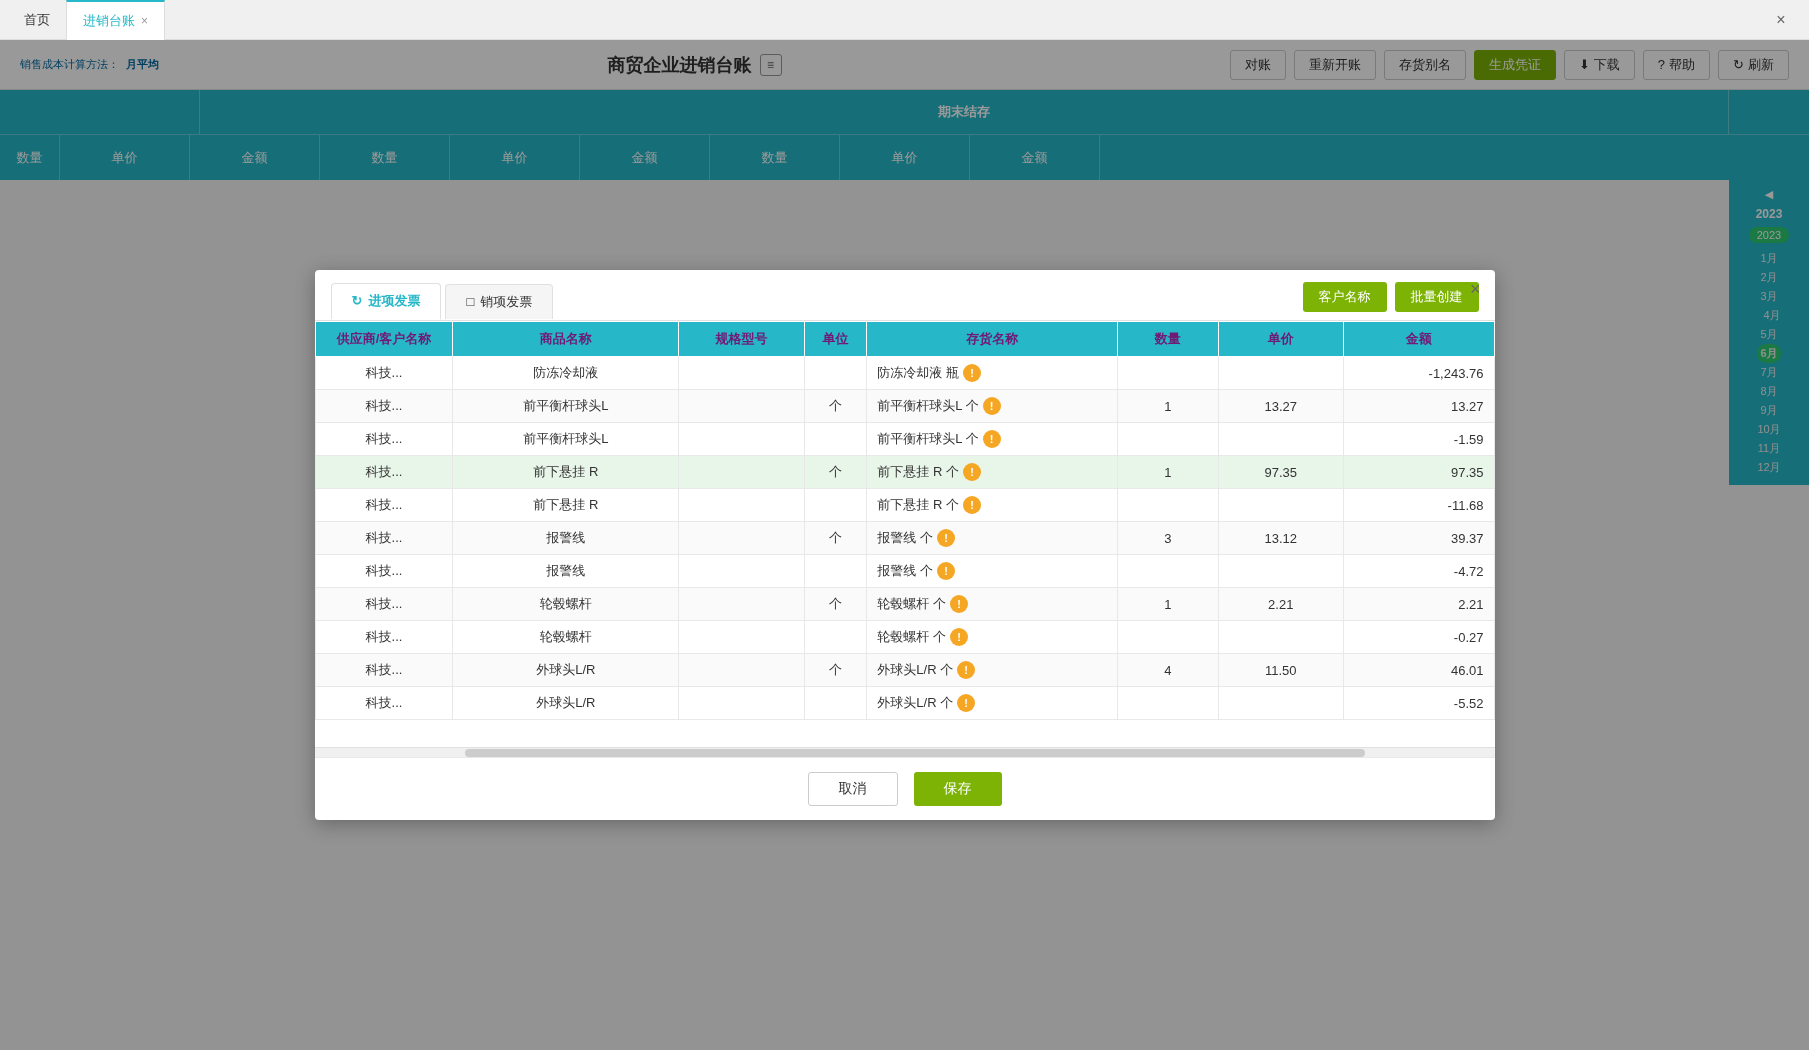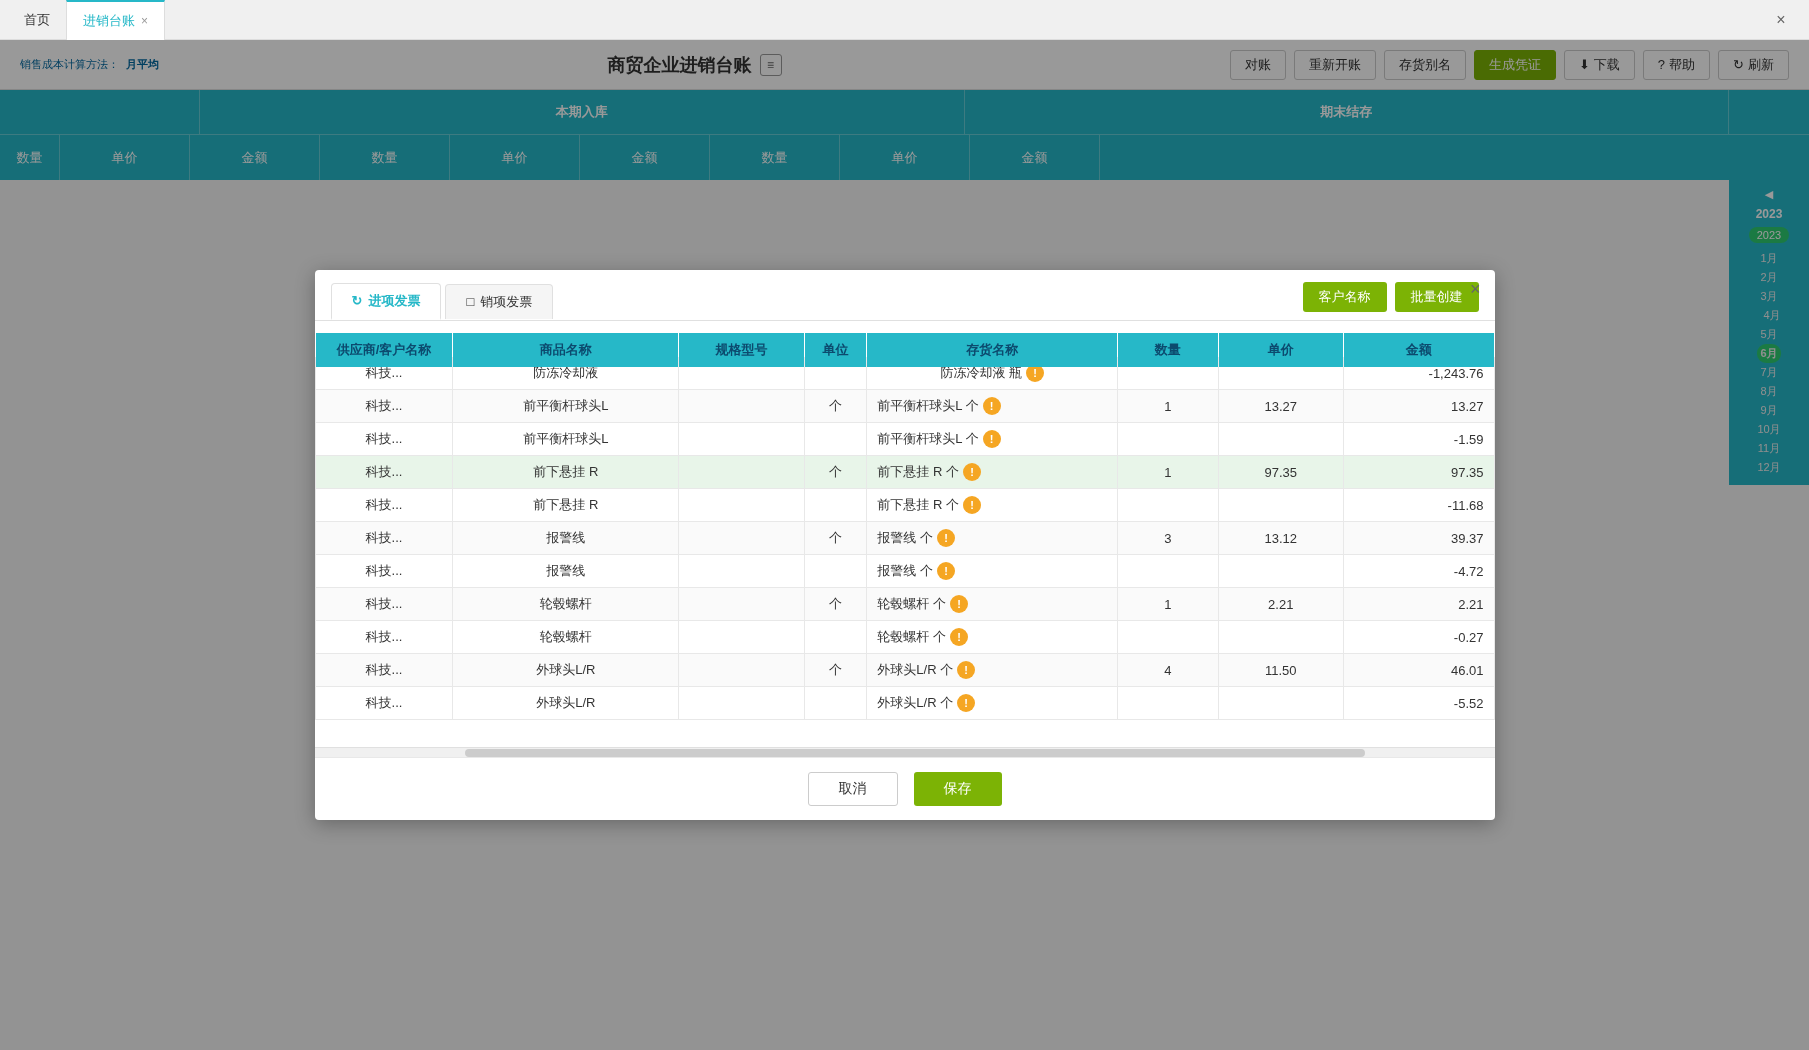--- a/index.html
+++ b/index.html
@@ -96,22 +96,22 @@
     .modal-header-actions { margin-left: auto; display: flex; gap: 8px; padding-bottom: 8px; }
     .btn-batch { background: #7cb305; color: #fff; border: none; padding: 6px 16px; border-radius: 3px; cursor: pointer; font-size: 13px; }
     .modal-close {
       position: absolute; top: 10px; right: 14px; font-size: 18px; cursor: pointer; color: #666; line-height: 1;
     }
 
     
     .modal-table { flex: 1; overflow-y: auto; overflow-x: hidden; }
     .modal-table table { width: 100%; border-collapse: collapse; }
     .modal-table th {
-      background: #26b8c8; color: #0c4a6e; padding: 8px 10px; text-align: center;
-      font-size: 13px; border: 1px solid rgba(255,255,255,0.3); position: sticky; top: 11px; z-index: 1;
+      background: #26b8c8; color: #701a75; padding: 8px 10px; text-align: center;
+      font-size: 13px; border: 1px solid rgba(255,255,255,0.3); position: sticky; top: 0; z-index: 1;
     }
     .modal-table td {
       padding: 7px 10px; border: 1px solid #e8e8e8; font-size: 13px; color: #333; text-align: center;
     }
     .modal-table tr:nth-child(even) { background: #fafafa; }
     .modal-table tr.highlighted { background: #e8f5e9; }
     .warning-icon {
       display: inline-flex; align-items: center; justify-content: center;
       width: 18px; height: 18px; background: #f5a623; border-radius: 50%;
       color: #fff; font-size: 11px; font-weight: bold; margin-left: 4px;
@@ -167,21 +167,20 @@
     </button>
     <button class="btn btn-icon">
       <span>↻</span>
       <span>刷新</span>
     </button>
   </div>
 
   <div class="table-header-area">
     <div class="table-header-row1">
       <div class="th-section" style="width:200px;"></div>
-      <div class="th-section" style="flex:1;">本期入库</div>
       <div class="th-section" style="flex:1;">期末结存</div>
       <div style="width:80px;"></div>
     </div>
     <div class="table-header-row2">
       <div class="th-cell" style="width:60px;">数量</div>
       <div class="th-cell" style="width:130px;">单价</div>
       <div class="th-cell" style="width:130px;">金额</div>
       <div class="th-cell" style="width:130px;">数量</div>
       <div class="th-cell" style="width:130px;">单价</div>
       <div class="th-cell" style="width:130px;">金额</div>
@@ -244,21 +243,21 @@
               <th style="width:100px;">单价</th>
               <th style="width:120px;">金额</th>
             </tr>
           </thead>
           <tbody id="modal-tbody">
           <tr>
       <td>科技...</td>
       <td>防冻冷却液</td>
       <td></td>
       <td></td>
-      <td style="text-align:center;"><span>防冻冷却液 瓶</span><span class="warning-icon">!</span></td>
+      <td style="text-align:left;"><span>防冻冷却液 瓶</span><span class="warning-icon">!</span></td>
       <td></td>
       <td></td>
       <td class="text-right">-1,243.76</td>
     </tr>
               <tr>
       <td>科技...</td>
       <td>前平衡杆球头L</td>
       <td></td>
       <td>个</td>
       <td style="text-align:left;"><span>前平衡杆球头L 个</span><span class="warning-icon">!</span></td>

